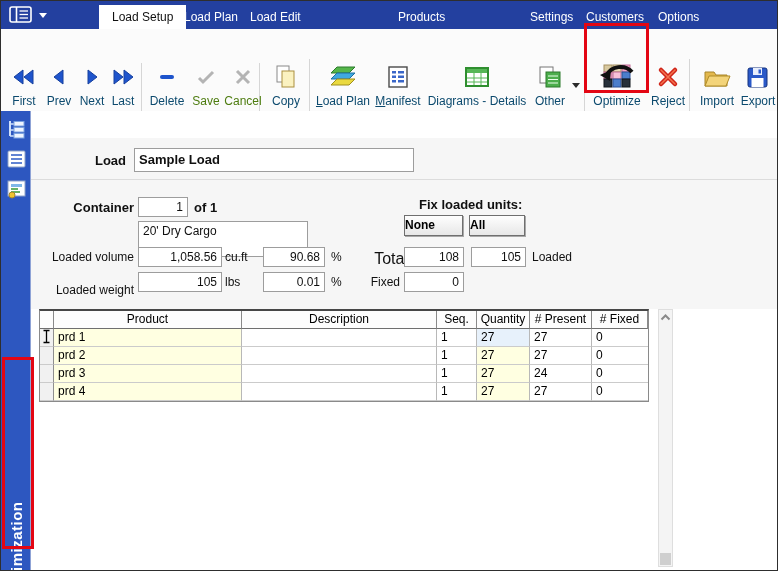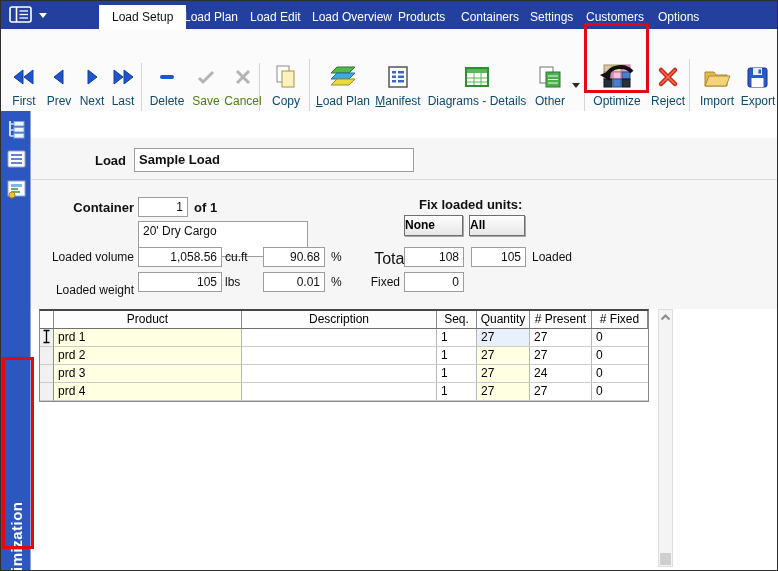--- a/index.html
+++ b/index.html
@@ -73,23 +73,21 @@
             <line x1="10.5" y1="5" x2="19" y2="5" stroke="#fff" stroke-width="1.3"></line>
             <line x1="10.5" y1="8.5" x2="19" y2="8.5" stroke="#fff" stroke-width="1.3"></line>
             <line x1="10.5" y1="12" x2="19" y2="12" stroke="#fff" stroke-width="1.3"></line>
           </svg>
       </span>
     </div>
     <div class="menu-caret"></div>
     <div class="tab active" style="left:62px">Load Setup</div>
     <div class="tab" style="left:138px">Load Plan</div>
     <div class="tab" style="left:204px">Load Edit</div>
-    <div class="tab" style="left:266px">Load Overview</div>
     <div class="tab" style="left:352px">Products</div>
-    <div class="tab" style="left:415px">Containers</div>
     <div class="tab" style="left:484px">Settings</div>
     <div class="tab" style="left:540px">Customers</div>
     <div class="tab" style="left:612px">Options</div>
   </div>
 
   <div class="ribbon">
 
     <div class="vsep" style="left:140px;top:34px;height:52px"></div>
     <div class="vsep" style="left:258px;top:34px;height:52px"></div>
     <div class="vsep" style="left:308px;top:30px;height:74px"></div>

